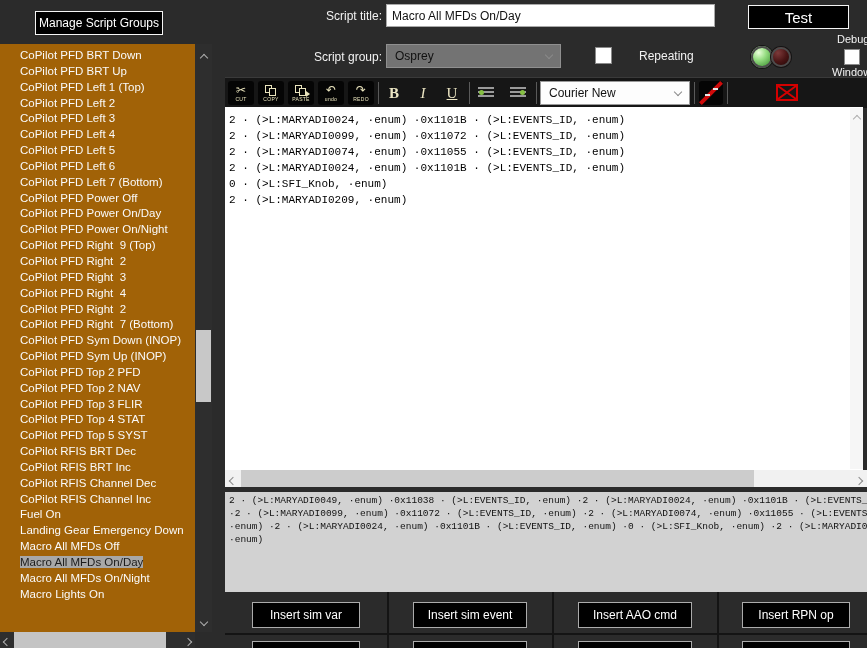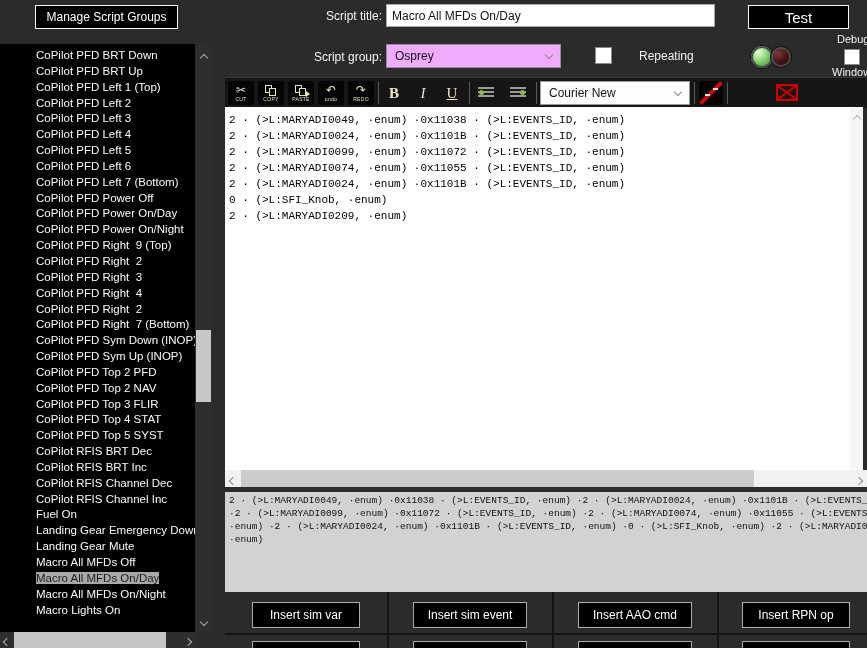--- a/index.html
+++ b/index.html
@@ -8,21 +8,21 @@
   .abs{position:absolute;}
 
   
   .big-btn{background:#000;border:1px solid #f5f5f5;color:#fff;display:flex;align-items:center;
            justify-content:center;box-sizing:border-box;cursor:pointer;}
   
   .lbl{color:#f2f2f2;font-size:12px;white-space:nowrap;}
   .lbl-r{text-align:right;}
   input.titlebox{box-sizing:border-box;background:#fff;border:1px solid #a9a9a9;color:#111;
            font-size:12px;padding:0 5px;font-family:"Liberation Sans",sans-serif;}
-  .dropdown{box-sizing:border-box;background:#f0abfc;border:1px solid #8f8f8f;color:#111;
+  .dropdown{box-sizing:border-box;background:#737373;border:1px solid #8f8f8f;color:#111;
            font-size:12px;display:flex;align-items:center;padding:0 8px;cursor:pointer;}
   .dropdown .dd-txt{flex:1;}
   .dropdown.white{background:#fdfdfd;border:1px solid #9a9a9a;}
   .checkbox{box-sizing:border-box;background:#fff;border:1px solid #8a8a8a;}
 
   .chev{display:inline-block;width:5px;height:5px;border-right:1.5px solid #444;
         border-bottom:1.5px solid #444;}
   .chev.down{transform:rotate(45deg);margin-top:-3px;}
   .chev.up{transform:rotate(-135deg);margin-top:4px;}
   .chev.left{transform:rotate(135deg);}
@@ -69,39 +69,39 @@
   .scroll-v{background:#f6f6f6;}
   .scroll-h{background:#f1f1f1;display:flex;align-items:center;}
   .thumb{background:#cccccc;}
 
   
   #preview{background:#d2d2d2;}
   #preview-text{font-family:"Liberation Mono","DejaVu Sans Mono",monospace;font-size:9.5px;line-height:13px;
        color:#111;padding:2px 4px;word-break:break-word;}
 
   
-  #sidebar{background:#000000;padding-left:16px;}
+  #sidebar{background:#a16207;}
   .sb-item{height:15.85px;line-height:15.85px;padding-left:20px;font-size:11.5px;color:#fafafa;
        white-space:pre;cursor:pointer;}
   .sb-item span{display:inline;}
   .sb-item.selected span{background:#a8a8a8;color:#1c1c1c;}
   .sb-scroll{background:#2e2e2e;}
 
   
   .vline{width:2px;background:#141414;}
   .hline{height:2px;background:#141414;}
   .ins-btn{background:#000;border:1px solid #ababab;color:#fff;font-size:12px;display:flex;
        align-items:center;justify-content:center;box-sizing:border-box;cursor:pointer;}
 </style>
 </head>
 <body>
 
 <div id="window">
 
-  <div class="abs big-btn" style="left:35px;top:5px;width:143px;height:24px;font-size:12px;">Manage Script Groups</div>
+  <div class="abs big-btn" style="left:35px;top:11px;width:128px;height:24px;font-size:12px;">Manage Script Groups</div>
 
   <div class="abs lbl lbl-r" style="left:300px;top:9px;width:82px;">Script title:</div>
   <input class="abs titlebox" style="left: 386px; top: 4px; width: 329px; height: 23px;" value="Macro All MFDs On/Day">
   <div class="abs big-btn" style="left:748px;top:5px;width:101px;height:24px;font-size:15px;">Test</div>
 
   <div class="abs lbl lbl-r" style="left:295px;top:50px;width:87px;">Script group:</div>
   <div class="abs dropdown" style="left:386px;top:44px;width:175px;height:24px;">
     <span class="dd-txt">Osprey</span>
     <span class="chev down md"></span>
   </div>
@@ -165,21 +165,20 @@
     <div class="abs" style="left:551px;top:6px;width:22px;height:17px;cursor:pointer;">
       <svg width="22" height="17" viewBox="0 0 22 17">
         <rect x="1" y="1" width="20" height="15" fill="none" stroke="#d40000" stroke-width="2"></rect>
         <path d="M2 2 L20 15 M20 2 L2 15" stroke="#d40000" stroke-width="2"></path>
       </svg>
     </div>
   </div>
 
   <div id="editor" class="abs" style="left:225px;top:107px;width:638px;height:363px;padding:5px 0 0 4px;box-sizing:border-box;">
 
-  <div class="ed-line">2 · (&gt;L:MARYADI0049, ·enum) ·0x11038 · (&gt;L:EVENTS_ID, ·enum)</div>
       <div class="ed-line">2 · (&gt;L:MARYADI0024, ·enum) ·0x1101B · (&gt;L:EVENTS_ID, ·enum)</div>
       <div class="ed-line">2 · (&gt;L:MARYADI0099, ·enum) ·0x11072 · (&gt;L:EVENTS_ID, ·enum)</div>
       <div class="ed-line">2 · (&gt;L:MARYADI0074, ·enum) ·0x11055 · (&gt;L:EVENTS_ID, ·enum)</div>
       <div class="ed-line">2 · (&gt;L:MARYADI0024, ·enum) ·0x1101B · (&gt;L:EVENTS_ID, ·enum)</div>
       <div class="ed-line">0 · (&gt;L:SFI_Knob, ·enum)</div>
       <div class="ed-line">2 · (&gt;L:MARYADI0209, ·enum)</div>
     </div>
 
   <div class="abs scroll-v" style="left:850px;top:108px;width:13px;height:361px;">
     <div style="text-align:center;"><span class="chev up lt"></span></div>
@@ -241,21 +240,20 @@
       <div class="sb-item"><span>CoPilot PFD Top 2 NAV</span></div>
       <div class="sb-item"><span>CoPilot PFD Top 3 FLIR</span></div>
       <div class="sb-item"><span>CoPilot PFD Top 4 STAT</span></div>
       <div class="sb-item"><span>CoPilot PFD Top 5 SYST</span></div>
       <div class="sb-item"><span>CoPilot RFIS BRT Dec</span></div>
       <div class="sb-item"><span>CoPilot RFIS BRT Inc</span></div>
       <div class="sb-item"><span>CoPilot RFIS Channel Dec</span></div>
       <div class="sb-item"><span>CoPilot RFIS Channel Inc</span></div>
       <div class="sb-item"><span>Fuel On</span></div>
       <div class="sb-item"><span>Landing Gear Emergency Down</span></div>
-      <div class="sb-item"><span>Landing Gear Mute</span></div>
       <div class="sb-item"><span>Macro All MFDs Off</span></div>
       <div class="sb-item selected"><span>Macro All MFDs On/Day</span></div>
       <div class="sb-item"><span>Macro All MFDs On/Night</span></div>
       <div class="sb-item"><span>Macro Lights On</span></div>
     </div>
 
   <div class="abs sb-scroll" style="left:195px;top:44px;width:17px;height:588px;">
     <div style="text-align:center;padding-top:3px;"><span class="chev up lt"></span></div>
     <div class="abs thumb" style="left:1px;top:286px;width:15px;height:72px;background:#c8c8c8;"></div>
     <div class="abs" style="left:0;bottom:3px;width:17px;text-align:center;"><span class="chev down lt" style="margin:0;"></span></div>

